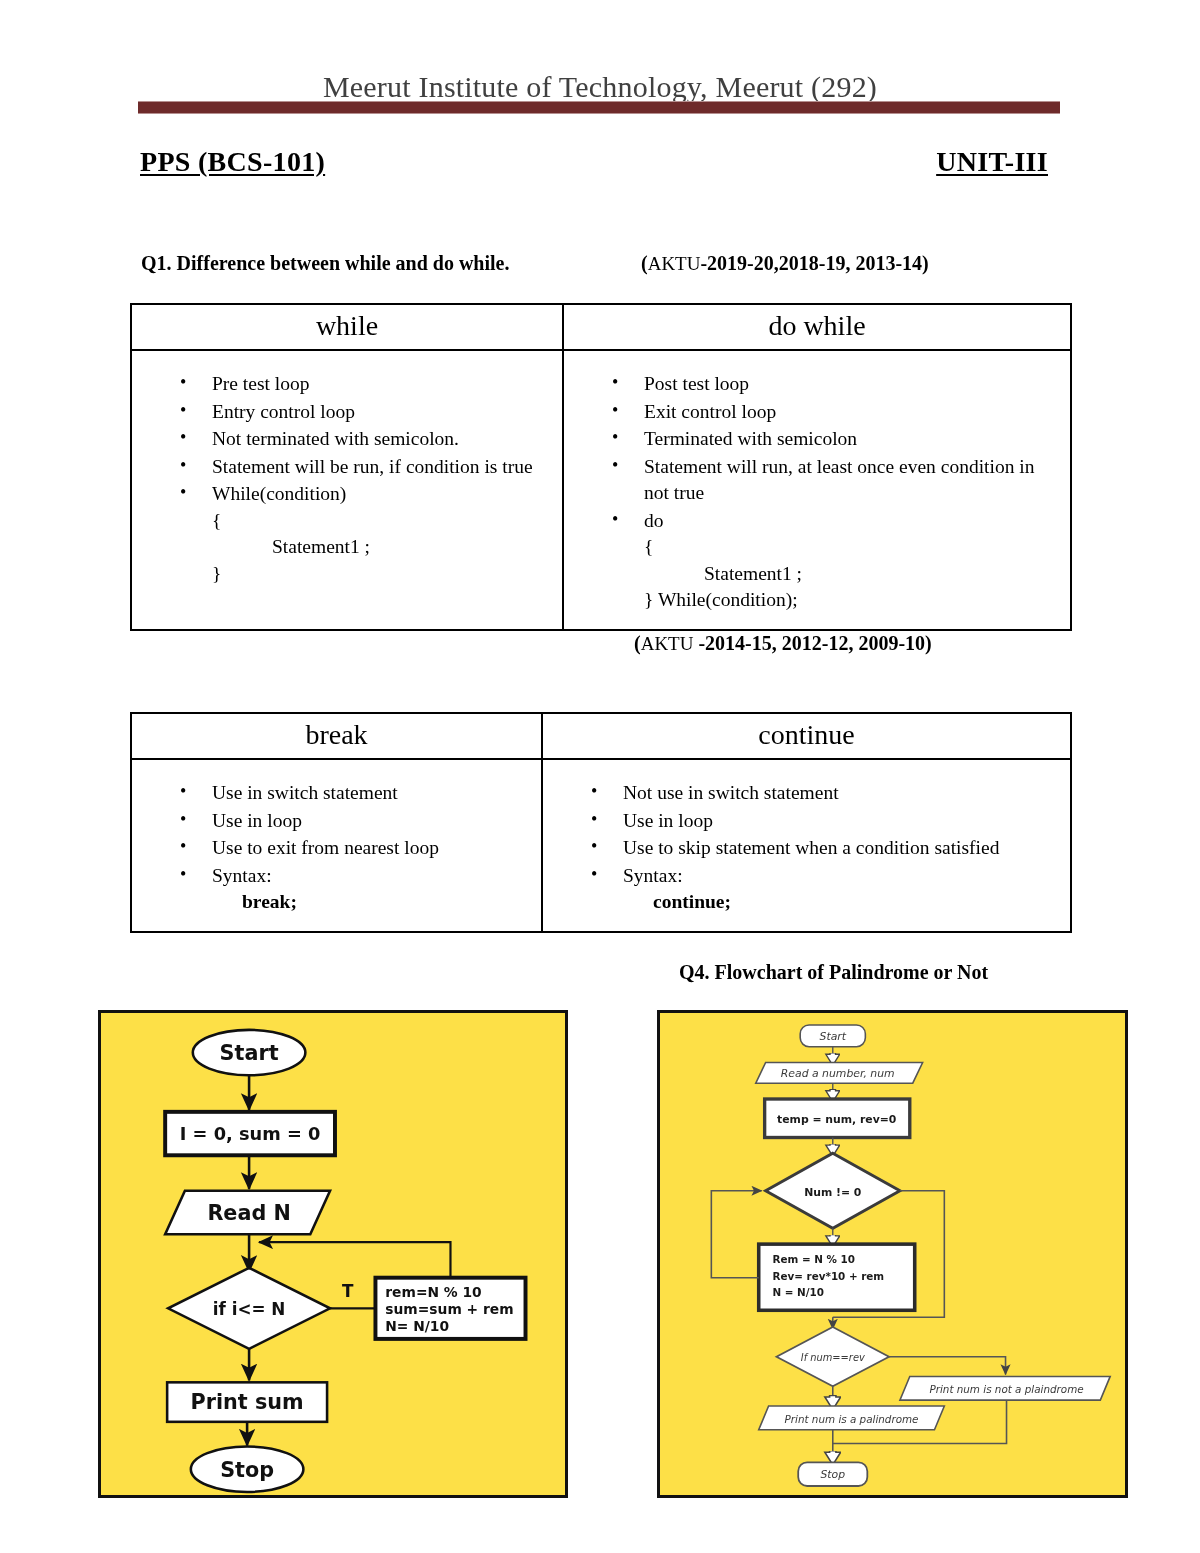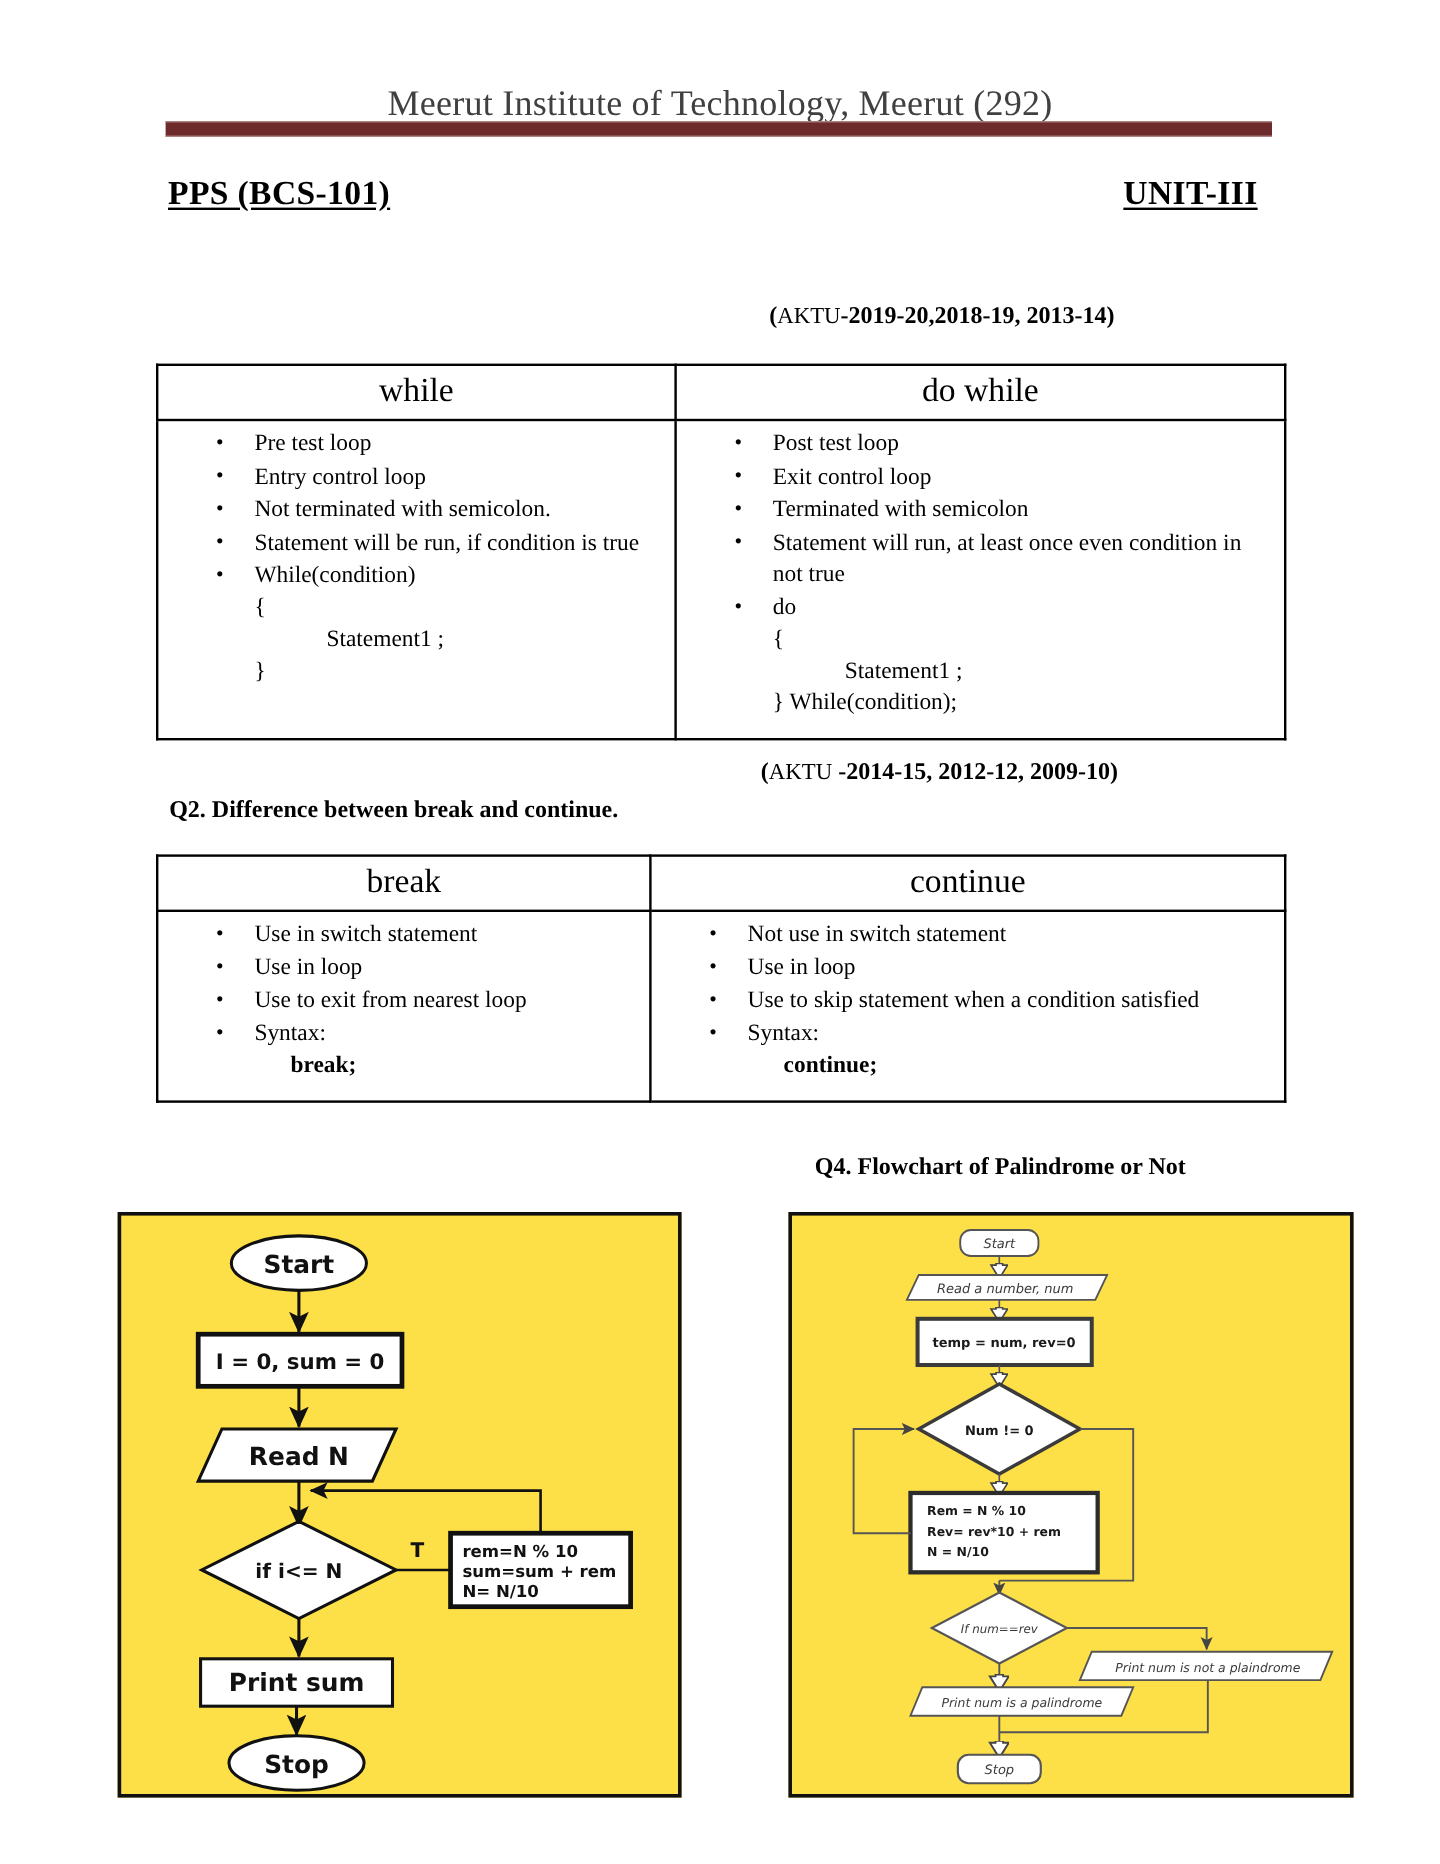--- a/index.html
+++ b/index.html
@@ -97,21 +97,21 @@
     vertical-align: top;
     padding: 0;
   }
   .cmp-table .hdr-cell {
     text-align: center;
     font-size: 28px;
     font-weight: normal;
     padding: 5px 0 7px 0;
     height: 32px;
   }
-  .cmp-table .body-cell { padding: 6px 6px 14px 6px; }
+  .cmp-table .body-cell { padding: 20px 6px 14px 6px; }
 
   ul.bullets {
     list-style: none;
     margin: 0;
     padding: 0 0 0 34px;
   }
   ul.bullets > li {
     position: relative;
     font-size: 19.5px;
     line-height: 1.36;
@@ -172,20 +172,21 @@
     <div class="inst-title">Meerut Institute of Technology, Meerut (292)</div>
   </div>
   <div class="header-rule"></div>
 
   <div class="course-line">
     <span class="course-code">PPS (BCS-101)</span>
     <span class="unit-label">UNIT-III</span>
   </div>
 
 
+  <div class="q-head" id="q1-head">Q1. Difference between while and do while.</div>
   <div class="q-head" id="q1-aktu">
     <span class="aktu-wrap">(</span><span class="aktu-sc">AKTU</span><span class="aktu-wrap">-2019-20,2018-19, 2013-14)</span>
   </div>
 
   <table class="cmp-table" id="q1-table">
     <colgroup>
         <col class="c1">
         <col class="c2">
       </colgroup>
     <thead>
@@ -221,21 +222,20 @@
               <span class="ind1">{</span>
               <span class="ind2">Statement1 ;</span>
               <span class="ind1">} While(condition);</span>
             </li>
           </ul>
         </td>
       </tr>
     </tbody>
   </table>
 
-  <div class="q-head" id="q2-head">Q2. Difference between break and continue.</div>
   <div class="q-head" id="q2-aktu">
     <span class="aktu-wrap">(</span><span class="aktu-sc">AKTU</span><span class="aktu-wrap"> -2014-15, 2012-12, 2009-10)</span>
   </div>
 
   <table class="cmp-table" id="q2-table">
     <colgroup>
         <col class="c1">
         <col class="c2">
       </colgroup>
     <thead>

